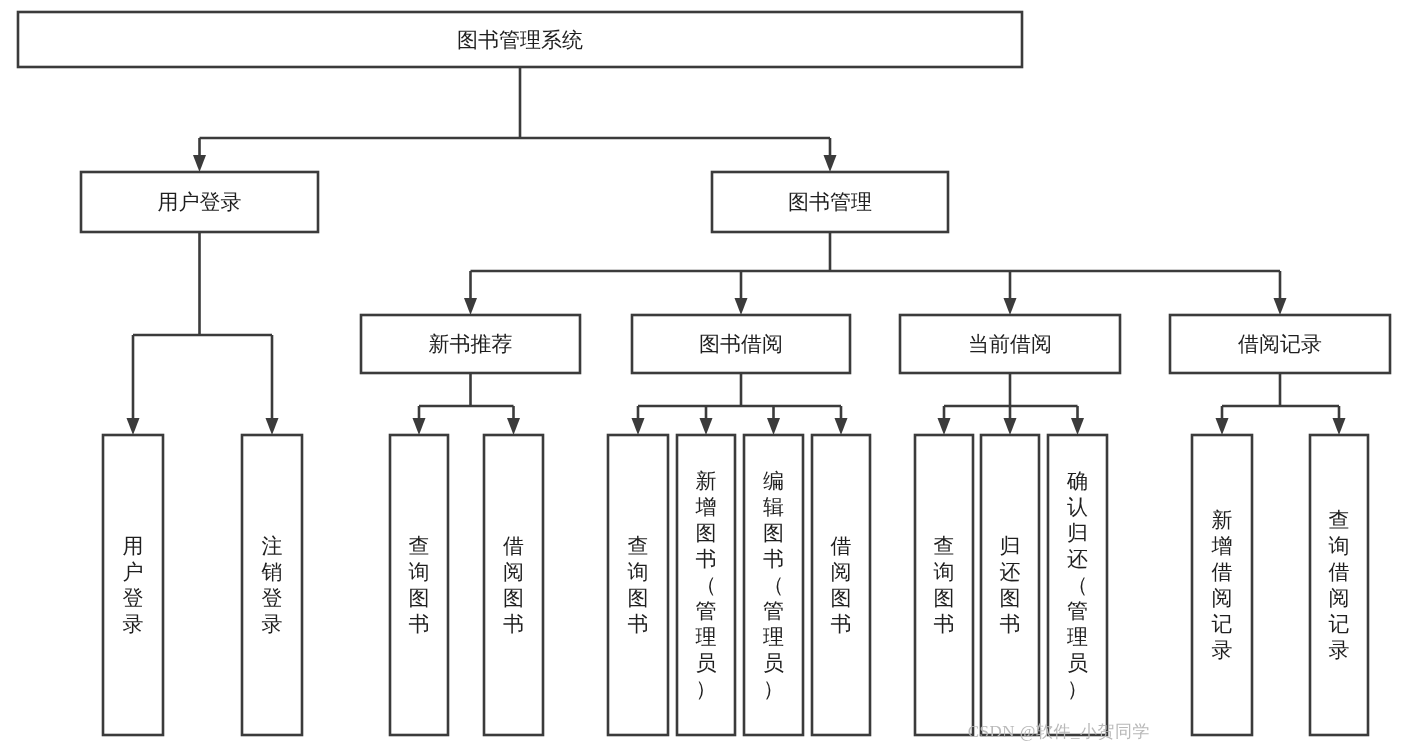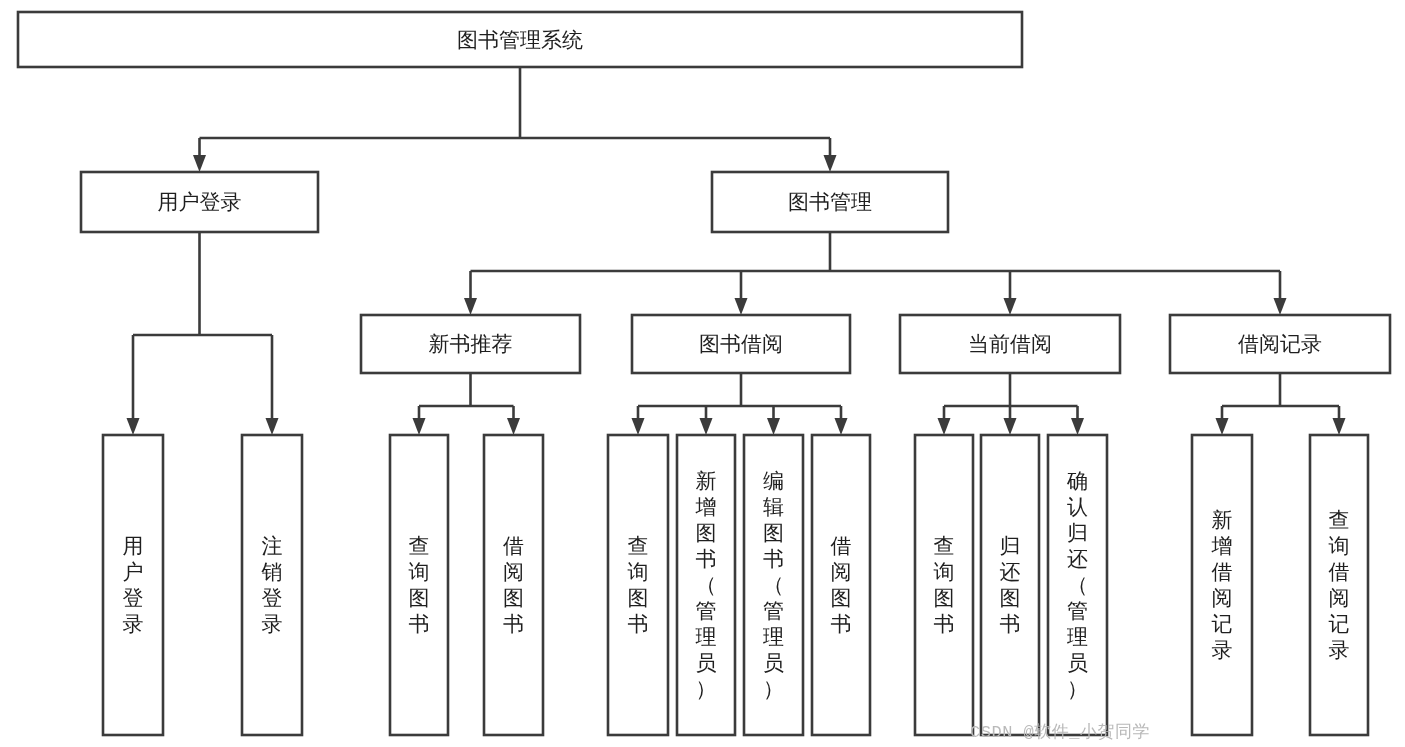--- a/index.html
+++ b/index.html
@@ -52,21 +52,21 @@
   .node-label-v {
     font-family: "DejaVu Sans", "Liberation Sans", sans-serif;
     font-size: 21px;
     fill: #1f1f1f;
     text-anchor: middle;
   }
   .watermark {
     position: absolute;
     right: 8px;
     bottom: 4px;
-    font-family: Liberation Mono, monospace;
+    font-family: Liberation Serif, serif;
     font-size: 17px;
     color: #b9b9b9;
     white-space: nowrap;
     letter-spacing: 0.5px;
     user-select: none;
   }
 </style>
 </head>
 <body>
 

